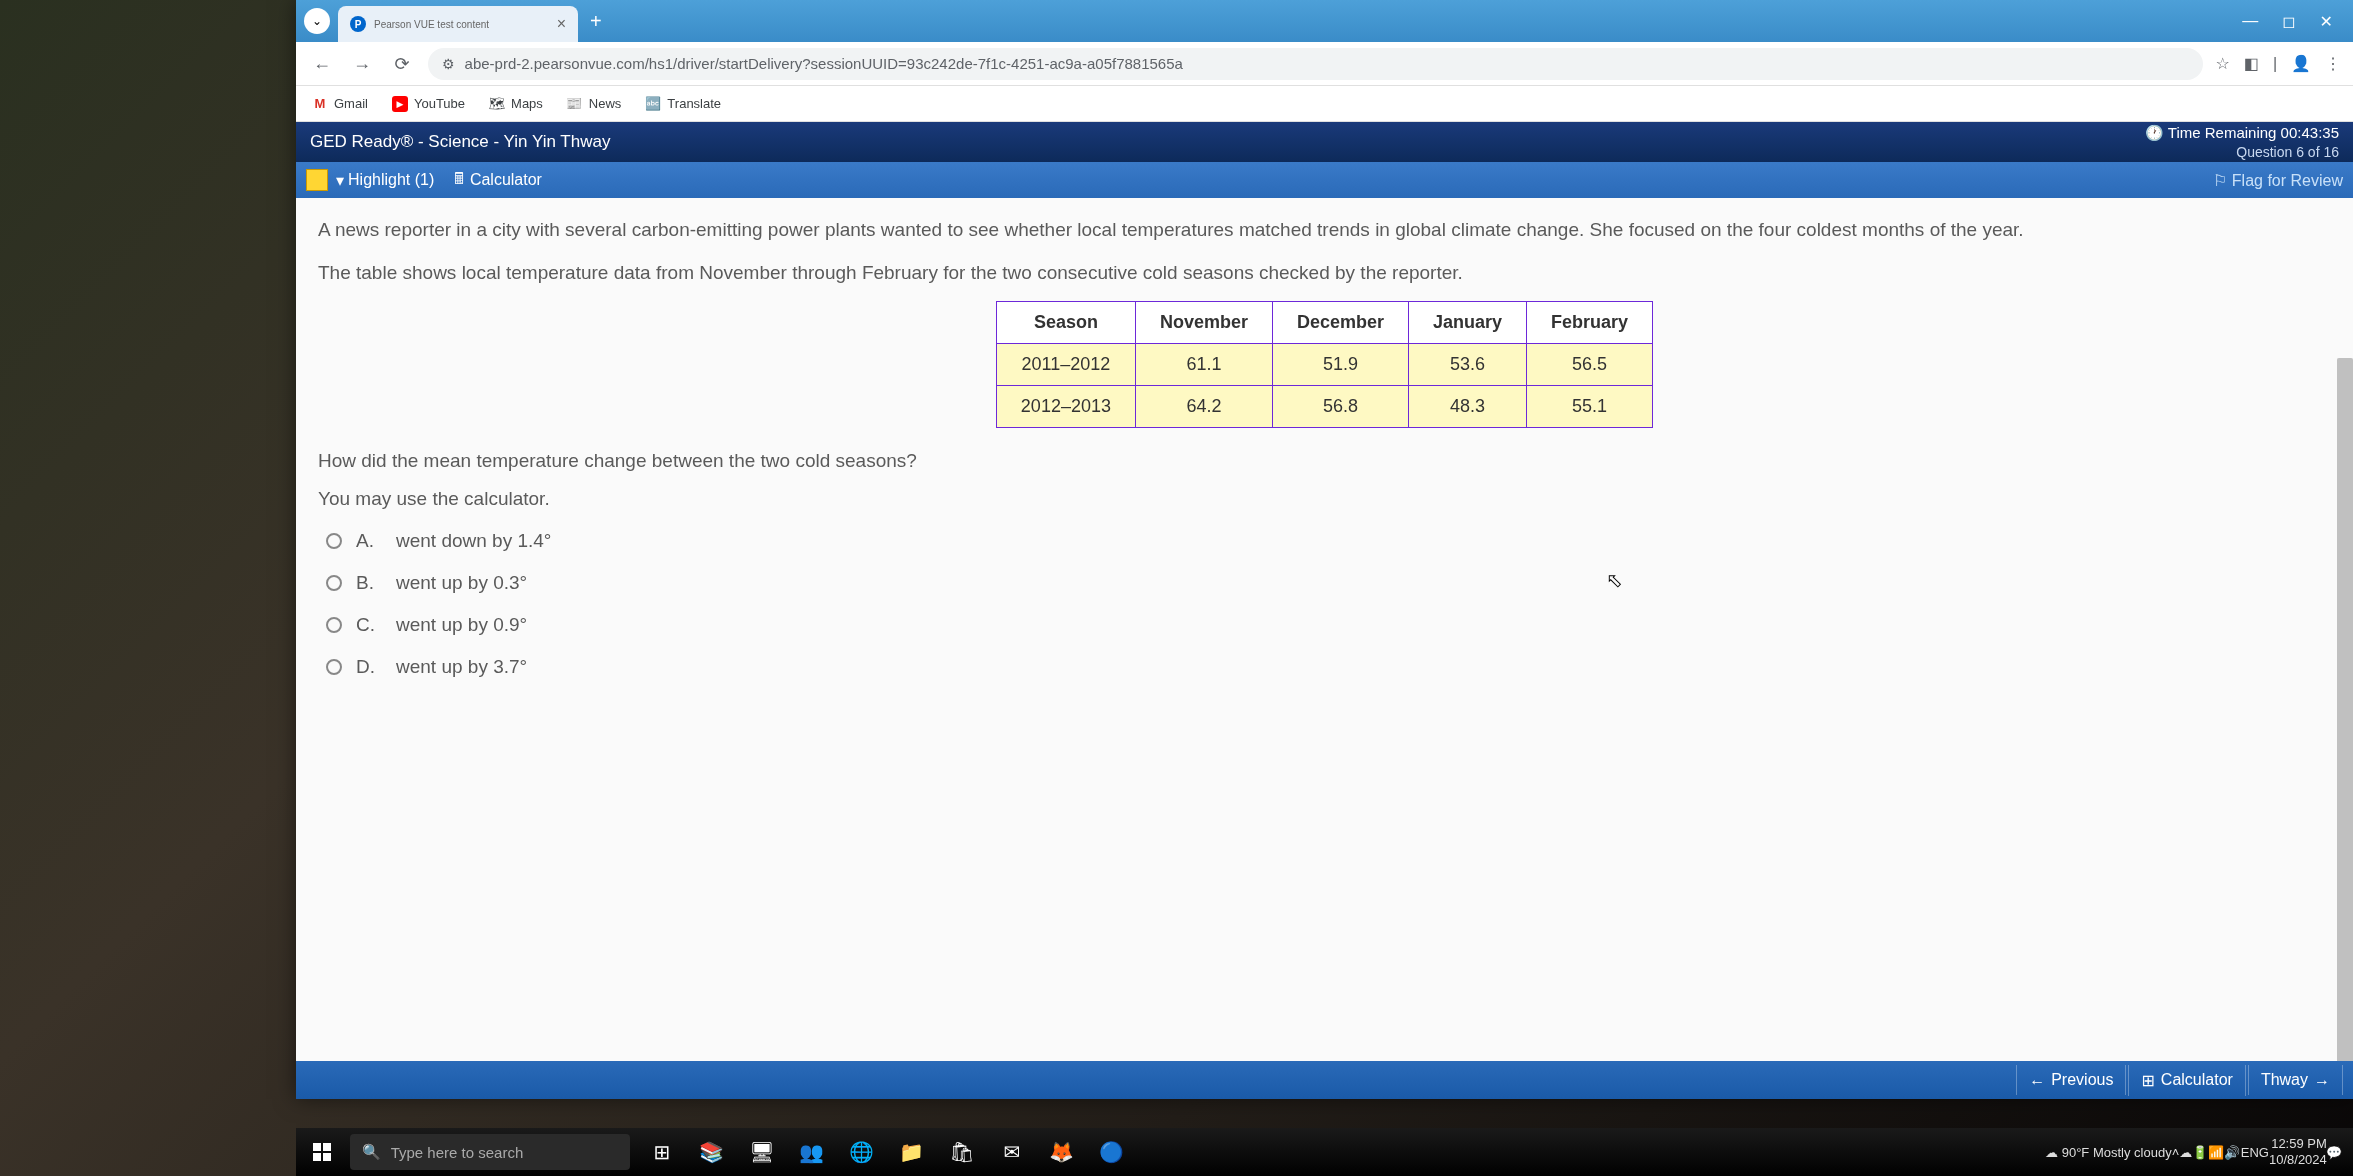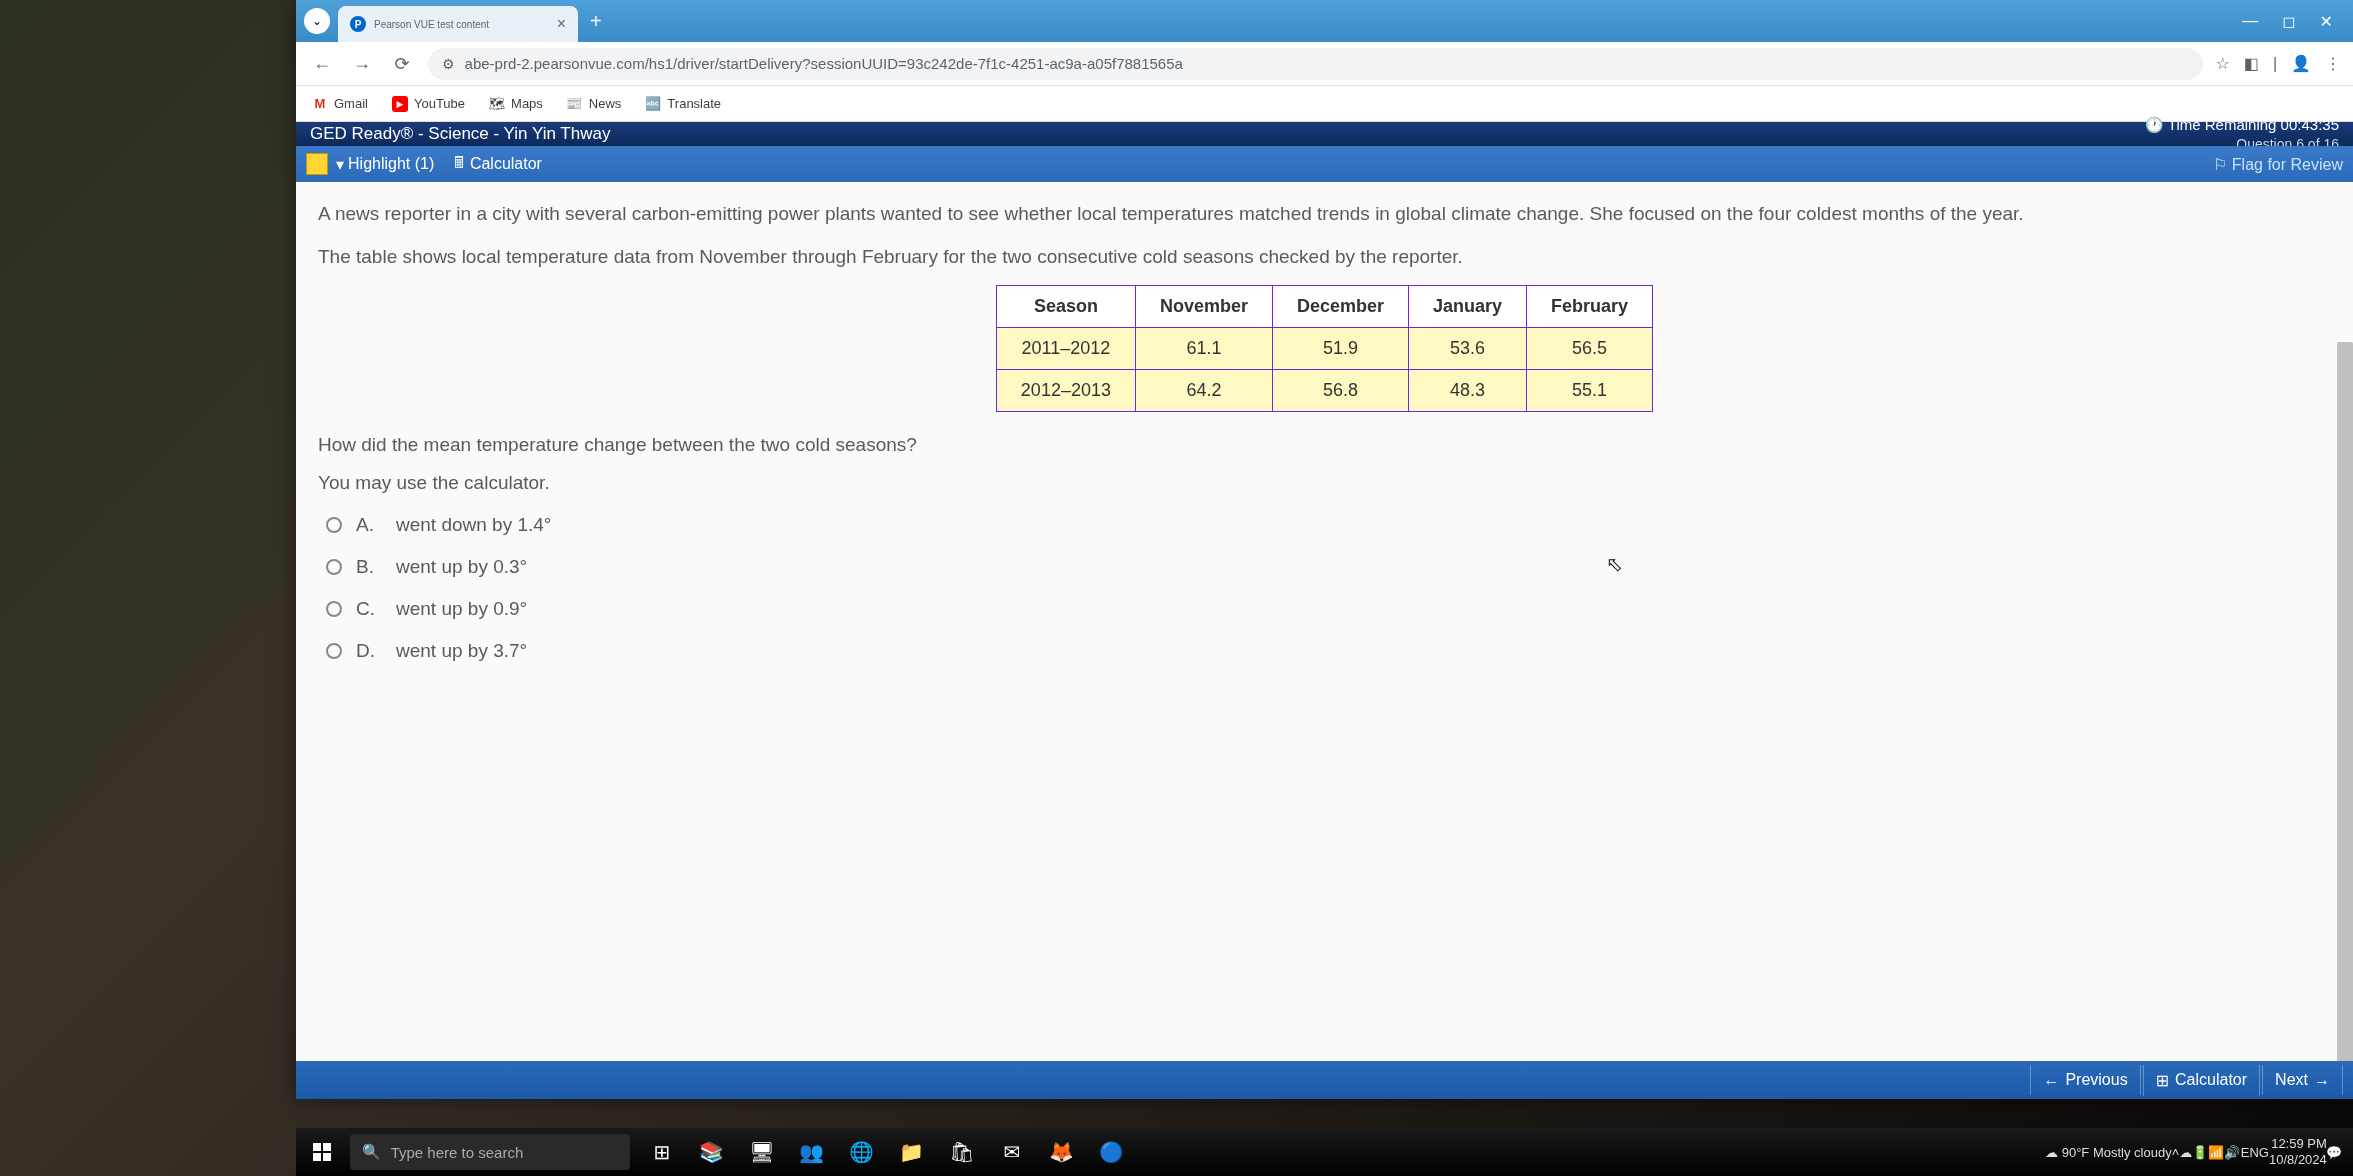--- a/index.html
+++ b/index.html
@@ -28,21 +28,21 @@
 .site-icon { font-size: 14px; color: #5f6368; }
 .url-text { color: #5f6368; font-size: 15px; }
 .addr-actions { display: flex; gap: 14px; align-items: center; color: #5f6368; }
 
 
 .bookmarks-bar { height: 36px; background: #fff; display: flex; align-items: center; padding: 0 16px; gap: 24px; border-bottom: 1px solid #e0e0e0; }
 .bookmark { display: flex; align-items: center; gap: 6px; font-size: 13px; color: #3c4043; }
 .bk-icon { width: 16px; height: 16px; display: inline-flex; align-items: center; justify-content: center; }
 
 
-.app-header { height: 24px; background: linear-gradient(#1a3a7a, #0d2a5a); color: #fff; display: flex; align-items: center; padding: 0 14px; font-size: 17px; }
+.app-header { height: 40px; background: linear-gradient(#1a3a7a, #0d2a5a); color: #fff; display: flex; align-items: center; padding: 0 14px; font-size: 17px; }
 .app-title { font-weight: normal; }
 .header-right { margin-left: auto; text-align: right; font-size: 15px; line-height: 1.3; }
 .time-remaining::before { content: "🕐 "; }
 .question-count { color: #c8d8f0; font-size: 14px; }
 
 
 .toolbar { height: 36px; background: linear-gradient(#3a7ac8, #2a6ab8); display: flex; align-items: center; padding: 0 10px; color: #fff; font-size: 16px; }
 .highlight-swatch { width: 22px; height: 22px; background: #ffd633; border: 1px solid #cc9900; margin-right: 8px; }
 .toolbar-item { display: flex; align-items: center; margin-right: 20px; }
 .flag-review { margin-left: auto; color: #c8e0f8; }
@@ -240,21 +240,21 @@
   <div class="footer-nav">
     <div class="nbtn">
         <span>←</span>
         <span>Previous</span>
       </div>
     <div class="nbtn">
         <span>⊞</span>
         <span>Calculator</span>
       </div>
     <div class="nbtn">
-        <span>Next</span>
+        <span>Thway</span>
         <span>→</span>
       </div>
   </div>
 
 </div>
 
 <div class="taskbar">
   <div class="start">
     <div class="win-grid">
         <span></span>

